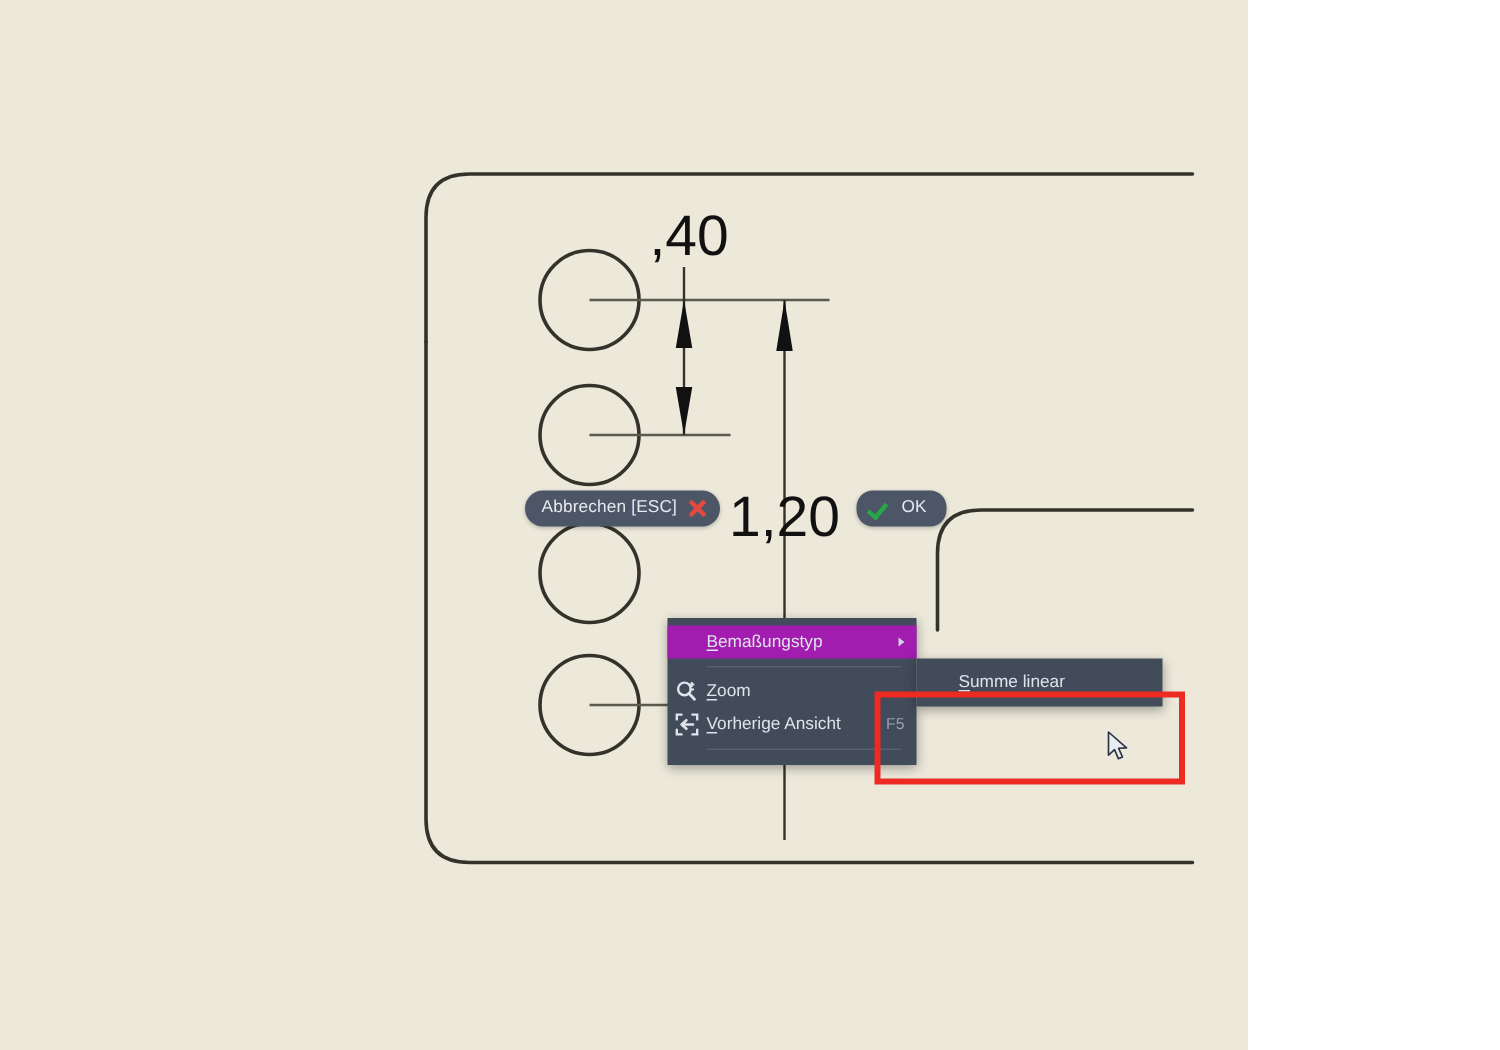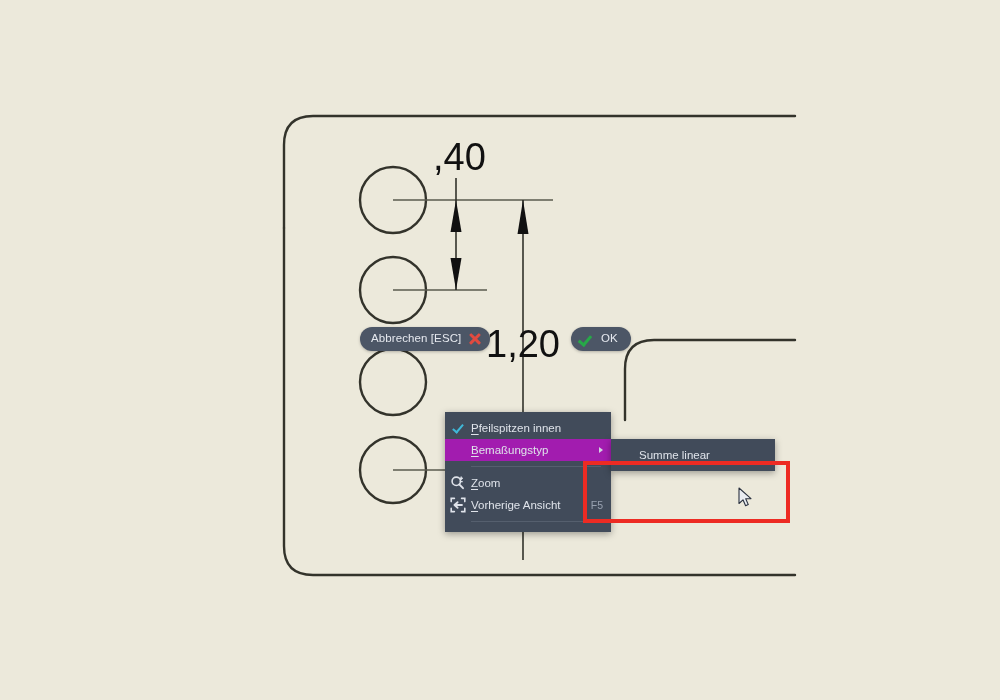--- a/index.html
+++ b/index.html
@@ -2,21 +2,21 @@
 <html><head>
 <meta charset="utf-8">
 <style>
   html, body {
     margin: 0;
     padding: 0;
     background: #ffffff;
   }
   #stage {
     position: relative;
-    width: 1000px;
+    width: 832px;
     height: 700px;
     background: #ece9db;
     overflow: hidden;
     font-family: "Liberation Sans", sans-serif;
   }
   #cad-svg {
     position: absolute;
     left: 0;
     top: 0;
     width: 1000px;
@@ -33,22 +33,22 @@
     padding: 0 9px 0 11px;
     border-radius: 12px;
     background: #4c5666;
     color: #e6e9ef;
     font-size: 11.5px;
     line-height: 1;
     white-space: nowrap;
     box-shadow: 0 1px 3px rgba(0,0,0,0.25);
   }
   .chip .chip-label { letter-spacing: 0.1px; }
-  .chip-cancel { left: 350px; top: 327px; margin-left: 10px; }
-  .chip-ok     { left: 571px; top: 327px; padding: 0 13px 0 9px; }
+  .chip-cancel { left: 350px; top: 327px; }
+  .chip-ok     { left: 571px; top: 327px; padding: 0 13px 0 9px; border-radius: 11px; }
 
   .icon-x {
     width: 13px; height: 13px;
     position: relative;
     display: inline-block;
     flex: 0 0 auto;
   }
   .icon-x::before, .icon-x::after {
     content: "";
     position: absolute;
@@ -198,26 +198,20 @@
     <span class="icon-x"></span>
   </div>
 
   <div class="chip chip-ok">
     <span class="icon-check-green"></span>
     <span class="chip-label">OK</span>
   </div>
 
   <div class="menu menu-main">
 
-    <div class="menu-item">
-      <span class="m-gutter">
-        <span class="icon-check-cyan"></span>
-      </span>
-      <span class="m-label"><span class="underline-first">P</span>feilspitzen innen</span>
-    </div>
 
     <div class="menu-item highlight">
       <span class="m-gutter"></span>
       <span class="m-label"><span class="underline-first">B</span>emaßungstyp</span>
       <span class="m-arrow"></span>
     </div>
 
 
     <div class="menu-sep"></div>
 

